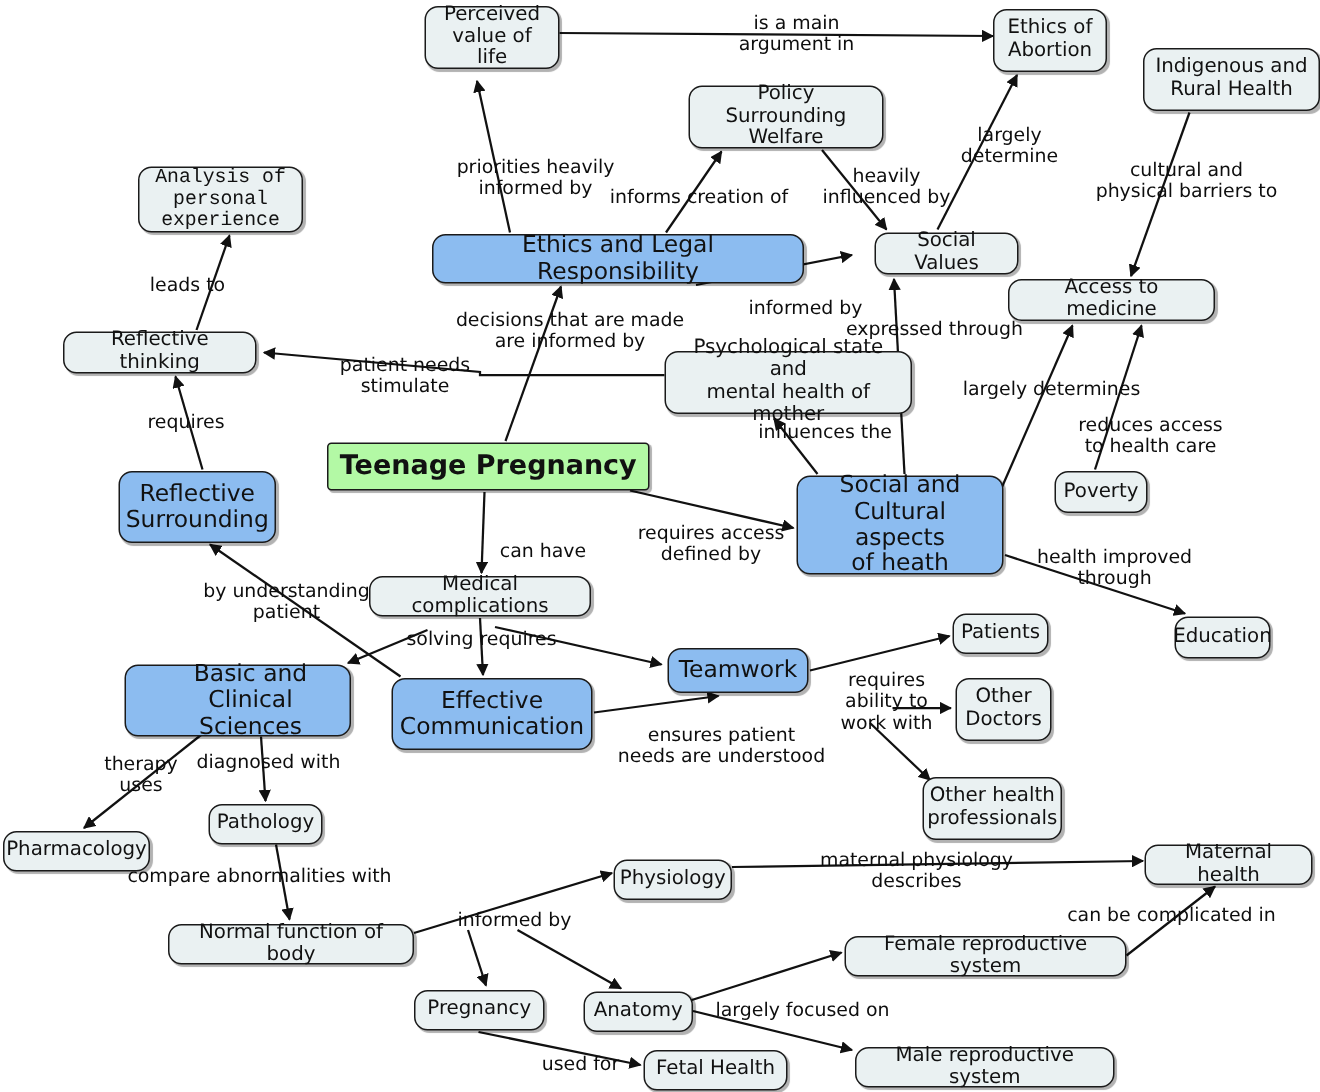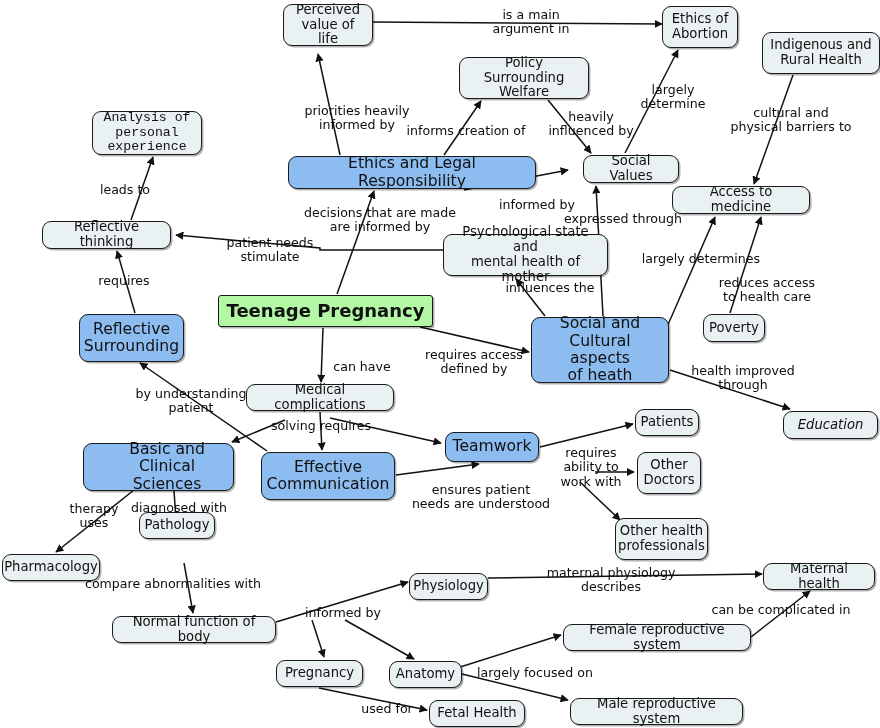--- a/index.html
+++ b/index.html
@@ -134,33 +134,33 @@
       <div class="node plain" style="left: 443px; top: 234px; width: 165px; height: 42px;">Psychological state and
 mental health of mother</div>
       <div class="node root" style="left: 218px; top: 295px; width: 215px; height: 32px;">Teenage Pregnancy</div>
       <div class="node plain" style="left: 703px; top: 314px; width: 62px; height: 28px;">Poverty</div>
       <div class="node concept" style="left: 79px; top: 314px; width: 105px; height: 48px;">Reflective
 Surrounding</div>
       <div class="node concept" style="left: 531px; top: 317px; width: 138px; height: 66px;">Social and
 Cultural aspects
 of heath</div>
       <div class="node plain" style="left: 246px; top: 384px; width: 148px; height: 27px;">Medical complications</div>
-      <div class="node plain" style="left: 783px; top: 411px; width: 95px; height: 28px; font-style: italic;">Education</div>
+      <div class="node plain" style="left: 783px; top: 411px; width: 64px; height: 28px;">Education</div>
       <div class="node plain" style="left: 635px; top: 409px; width: 64px; height: 27px;">Patients</div>
       <div class="node concept" style="left: 445px; top: 432px; width: 94px; height: 30px;">Teamwork</div>
       <div class="node plain" style="left: 637px; top: 452px; width: 64px; height: 42px;">Other
 Doctors</div>
       <div class="node concept" style="left: 83px; top: 443px; width: 151px; height: 48px; padding-left: 24px;">Basic and Clinical
 Sciences</div>
       <div class="node concept" style="left: 261px; top: 452px; width: 134px; height: 48px;">Effective
 Communication</div>
       <div class="node plain" style="left: 615px; top: 518px; width: 93px; height: 42px;">Other health
 professionals</div>
       <div class="node plain" style="left: 2px; top: 554px; width: 98px; height: 27px;">Pharmacology</div>
-      <div class="node plain" style="left: 139px; top: 512px; width: 76px; height: 27px;">Pathology</div>
+      <div class="node plain" style="left: 139px; top: 536px; width: 76px; height: 27px;">Pathology</div>
       <div class="node plain" style="left: 409px; top: 573px; width: 79px; height: 27px;">Physiology</div>
       <div class="node plain" style="left: 763px; top: 563px; width: 112px; height: 27px;">Maternal health</div>
       <div class="node plain" style="left: 112px; top: 616px; width: 164px; height: 27px;">Normal function of body</div>
       <div class="node plain" style="left: 563px; top: 624px; width: 188px; height: 27px;">Female reproductive system</div>
       <div class="node plain" style="left: 276px; top: 660px; width: 87px; height: 27px;">Pregnancy</div>
       <div class="node plain" style="left: 389px; top: 661px; width: 73px; height: 27px;">Anatomy</div>
       <div class="node plain" style="left: 570px; top: 698px; width: 173px; height: 27px;">Male reproductive system</div>
       <div class="node plain" style="left: 429px; top: 700px; width: 96px; height: 27px;">Fetal Health</div>
     </div>
   <div id="label-layer">

